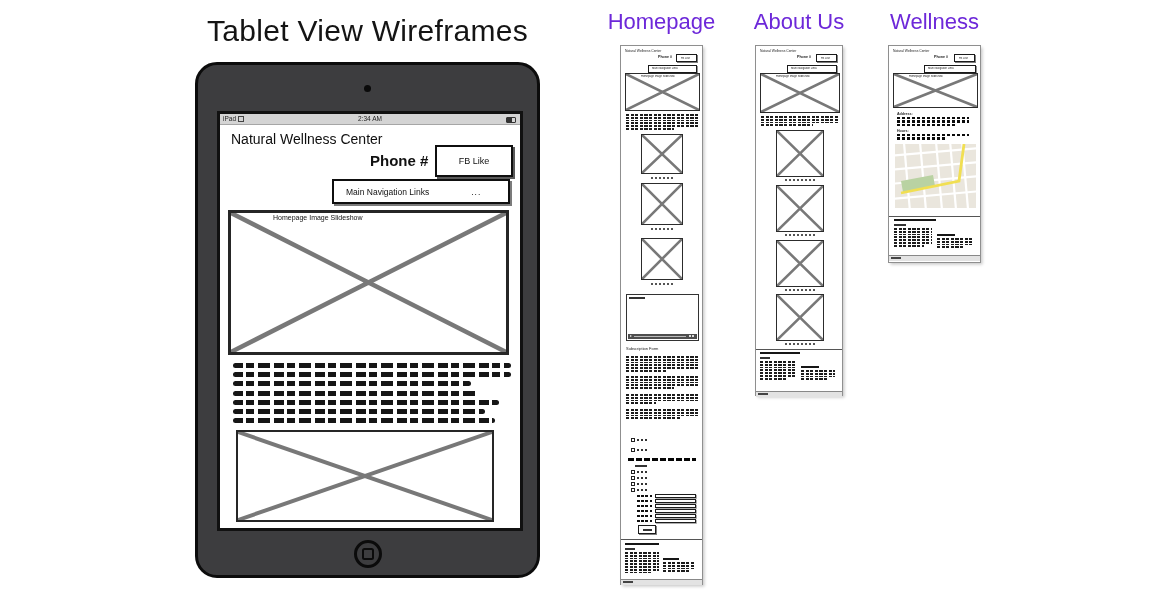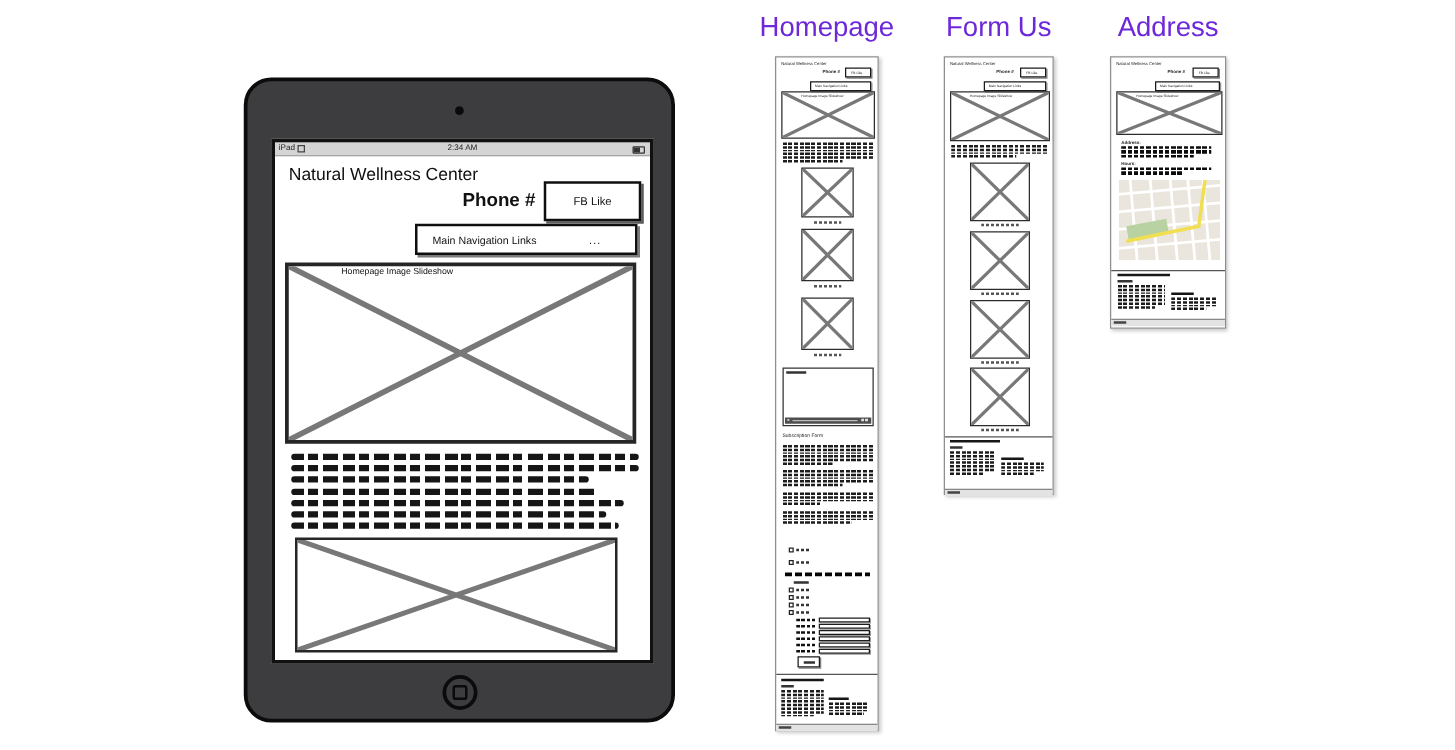--- a/index.html
+++ b/index.html
@@ -110,20 +110,21 @@
   .map{position:absolute;left:6px;top:98px;width:81px;height:64px;}
   .map svg{width:100%;height:100%;display:block;}
 
   .loc-h{font-weight:bold;transform:scale(.45);}
 </style>
 </head>
 <body>
 
 <div class="canvas">
 
+  <div class="main-title">Tablet View Wireframes</div>
 
   <div class="tablet">
     <div class="camera"></div>
     <div class="screen">
       <div class="statusbar">
         <span class="st-left">
           <span>iPad</span>
           <span class="st-icon"></span>
         </span>
         <span class="st-time">2:34 AM</span>
@@ -158,22 +159,22 @@
           <path d="M0 0 L100 100 M100 0 L0 100" stroke="#787878" stroke-width="4" vector-effect="non-scaling-stroke" fill="none"></path>
         </svg>
       </div>
     </div>
     <div class="home-btn">
       <span class="home-sq"></span>
     </div>
   </div>
 
   <div class="col-title" style="left:601px;width:121px">Homepage</div>
-  <div class="col-title" style="left:739px;width:120px">Form Us</div>
-  <div class="col-title" style="left:874px;width:121px">Address</div>
+  <div class="col-title" style="left:739px;width:120px">About Us</div>
+  <div class="col-title" style="left:874px;width:121px">Wellness</div>
 
   <div class="wf wf-home">
     <div class="micro m-site">Natural Wellness Center</div>
     <div class="micro m-phone">Phone #</div>
     <div class="m-fb">
       <span class="micro m-fb-t">FB Like</span>
     </div>
     <div class="m-nav">
       <span class="micro m-nav-t">Main Navigation Links</span>
     </div>

